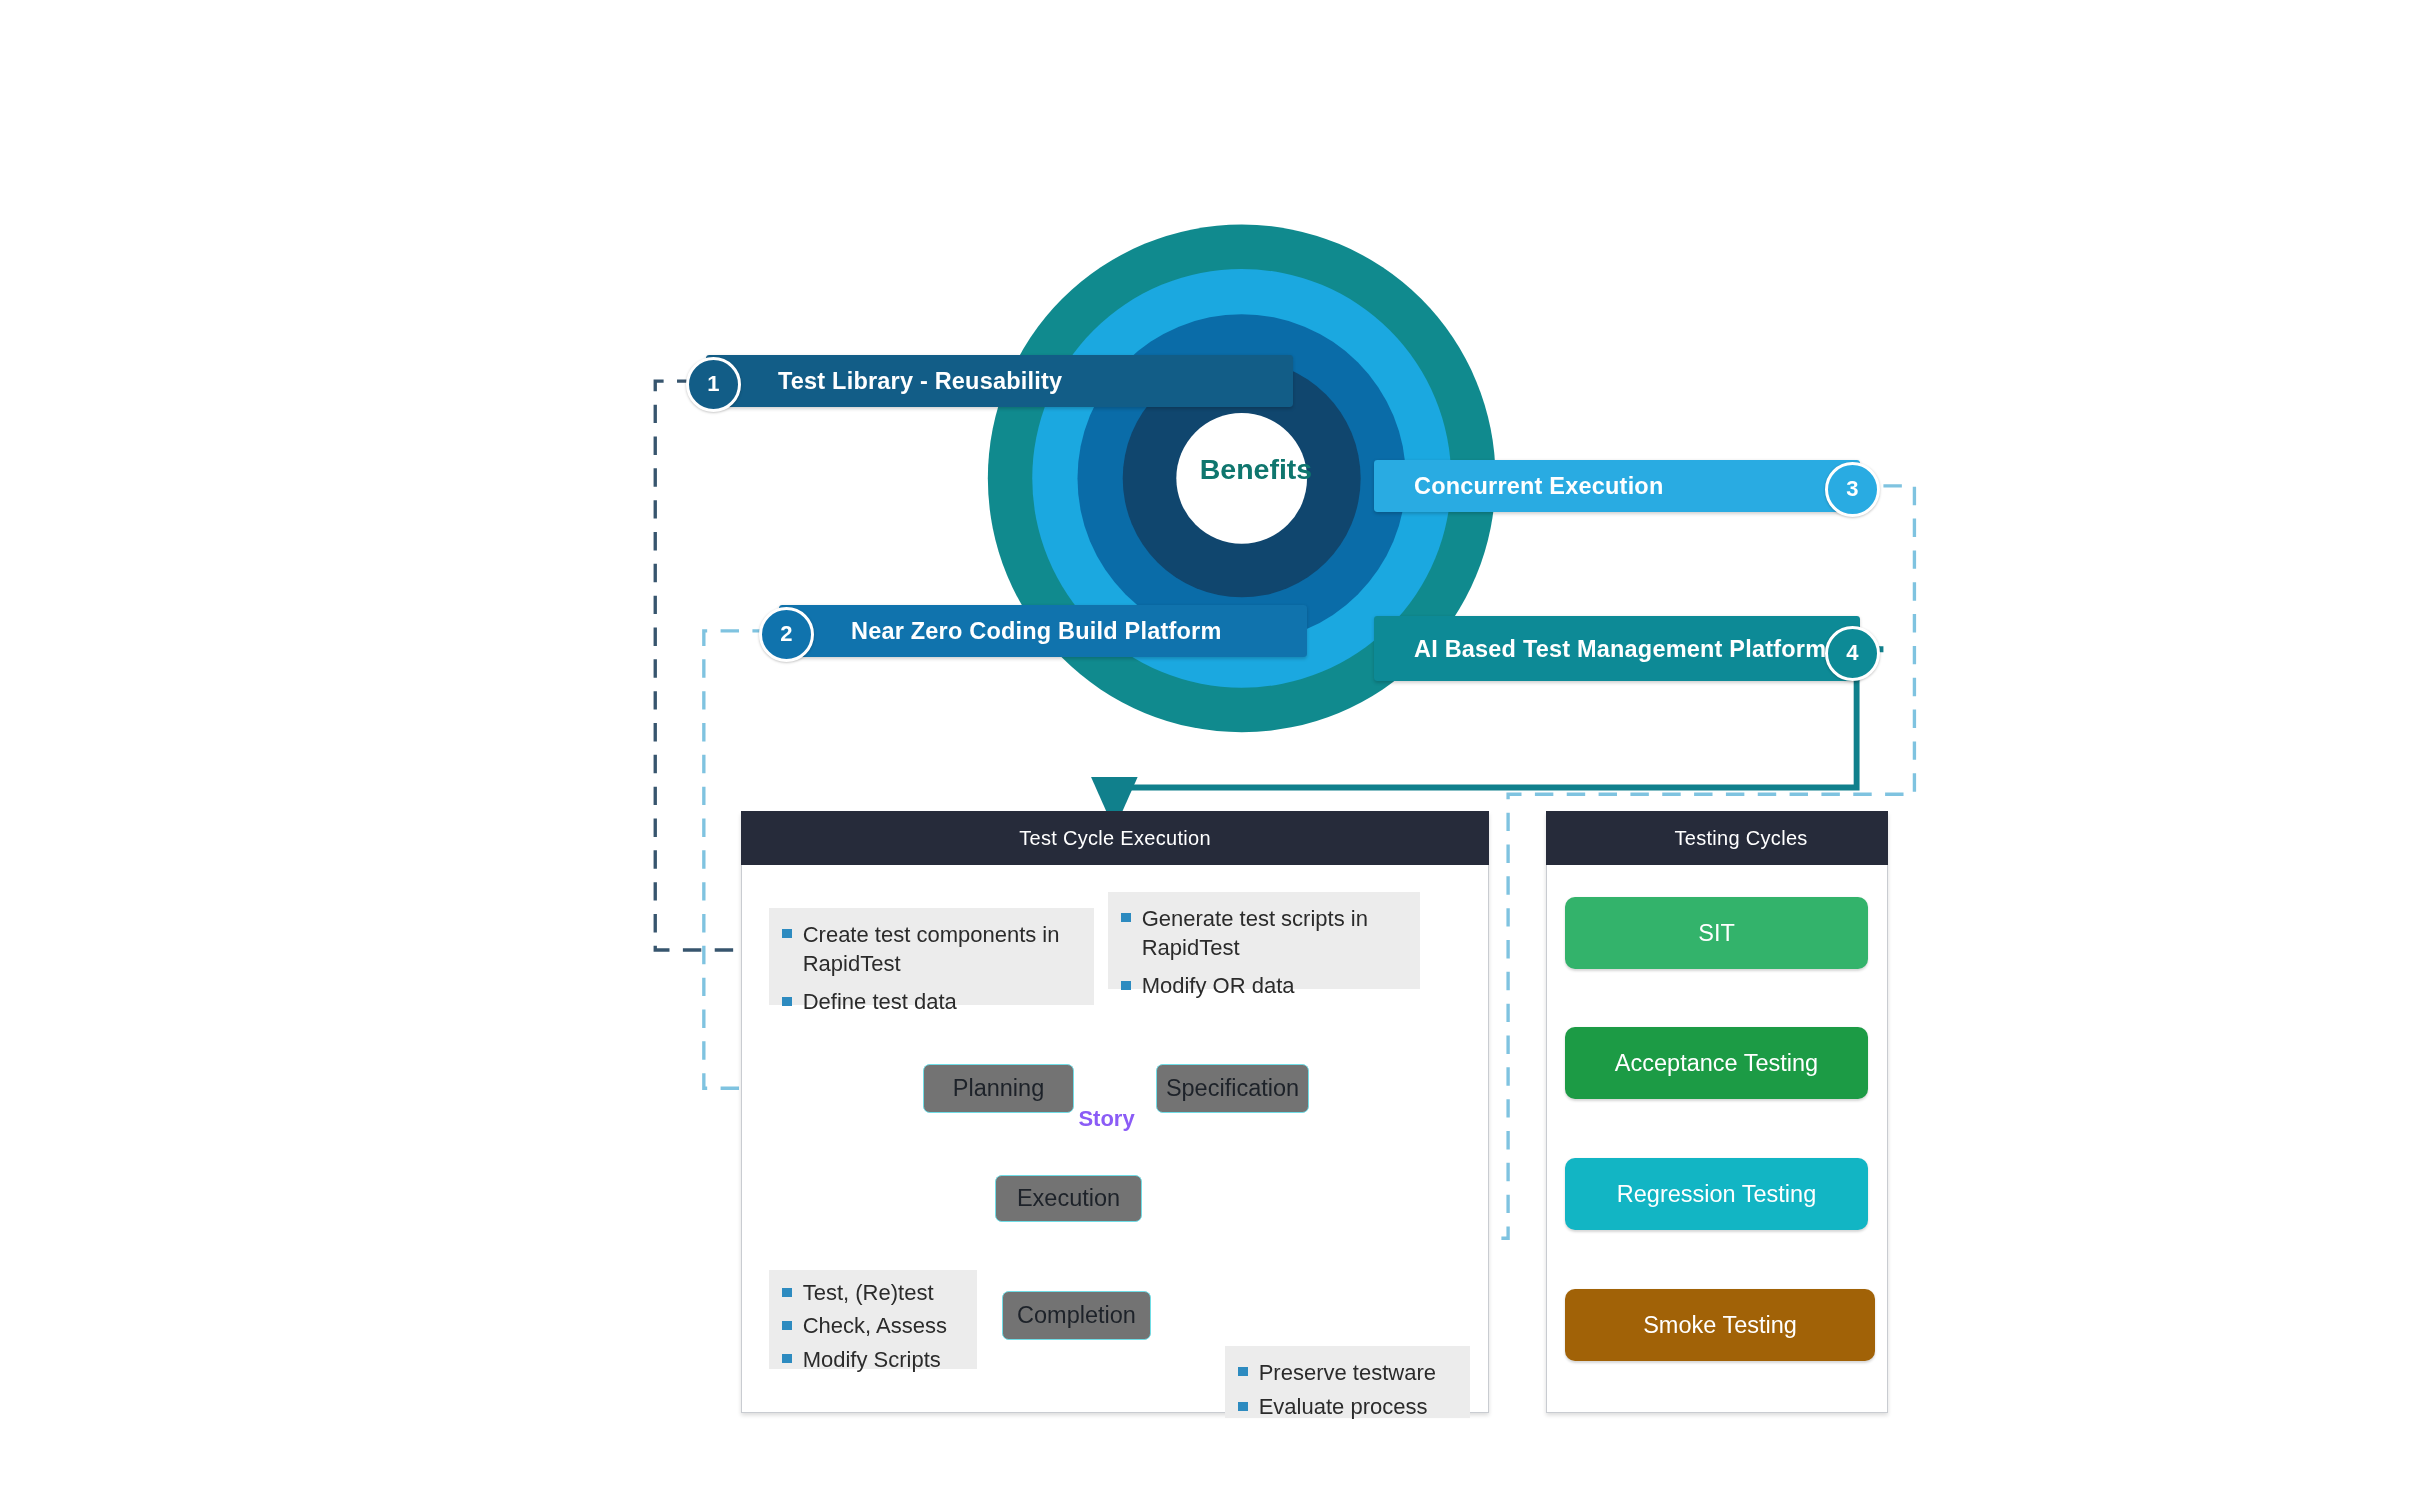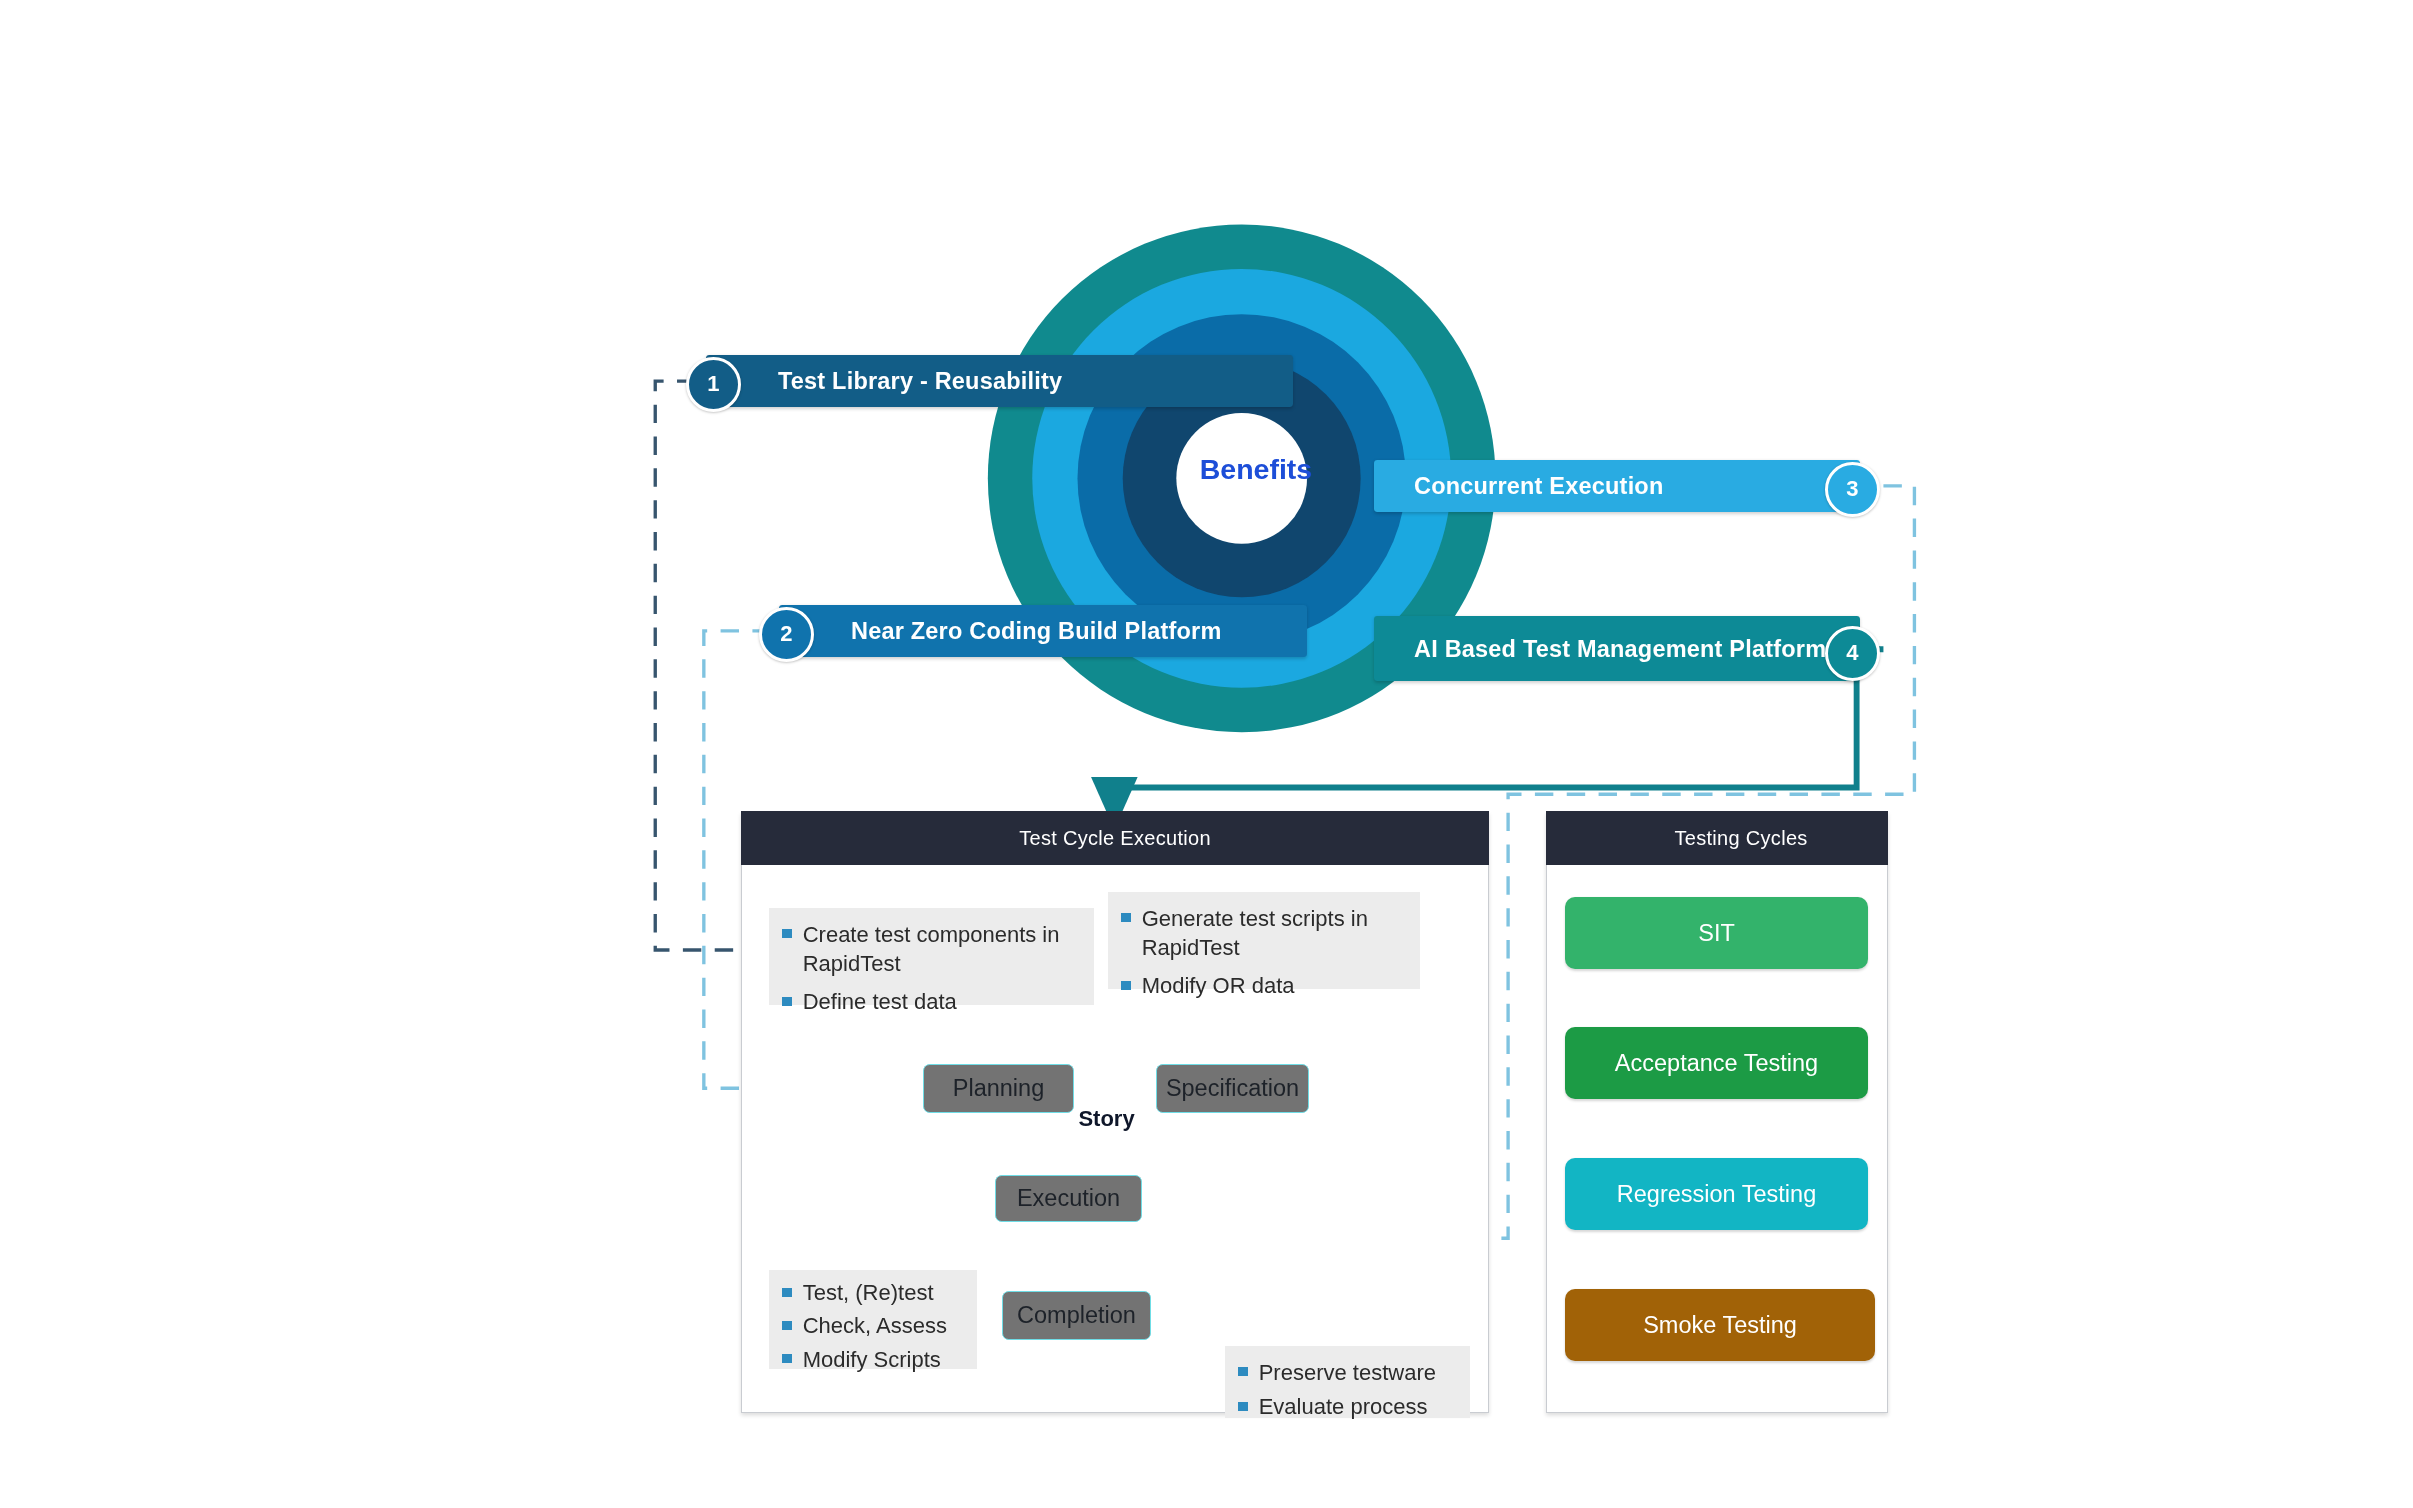--- a/index.html
+++ b/index.html
@@ -55,21 +55,21 @@
 
   
   #bar4{left:1374px;top:616px;width:486px;height:65px;
         font-size:23.5px;padding-left:40px;padding-top:1.7px;}
   #bar4 .bar-body{background:#0D8A96;}
   #bar4 .badge{background:#0D8A96;right:-20px;top:10px;}
 
   
   #benefits-label{
     position:absolute;left:1172px;top:453px;width:168px;
-    text-align:center;font-size:28.5px;font-weight:bold;color:#1d4ed8;
+    text-align:center;font-size:28.5px;font-weight:bold;color:#0f766e;
     z-index:5;
   }
 
   
   .panel{
     position:absolute;background:#ffffff;
     border:0.8px solid #c9ccd1;
     box-shadow:0 2.5px 4.2px rgba(0,0,0,.14);
     box-sizing:border-box;
   }
@@ -116,21 +116,21 @@
     font-size:23.5px;color:#1d2229;box-sizing:border-box;
     z-index:6;
   }
   #node-planning{left:923px;top:1064px;width:151px;height:49px;}
   #node-spec{left:1156px;top:1064px;width:153px;height:49px;}
   #node-exec{left:995px;top:1175px;width:147px;height:47px;}
   #node-completion{left:1002px;top:1291px;width:149px;height:49px;}
 
   #story-label{
     position:absolute;left:1052px;top:1106px;width:109px;text-align:center;
-    font-size:22px;font-weight:bold;color:#0f172a;z-index:6;
+    font-size:22px;font-weight:bold;color:#8b5cf6;z-index:6;
   }
 
   
   .pill{
     position:absolute;border-radius:10px;
     display:flex;align-items:center;justify-content:center;
     color:#ffffff;font-size:23.5px;box-sizing:border-box;
     box-shadow:0 1.7px 2.5px rgba(0,0,0,.16);
   }
   #pill-0{left:1565px;top:897px;width:303px;height:72px;background:#33B36B;}

